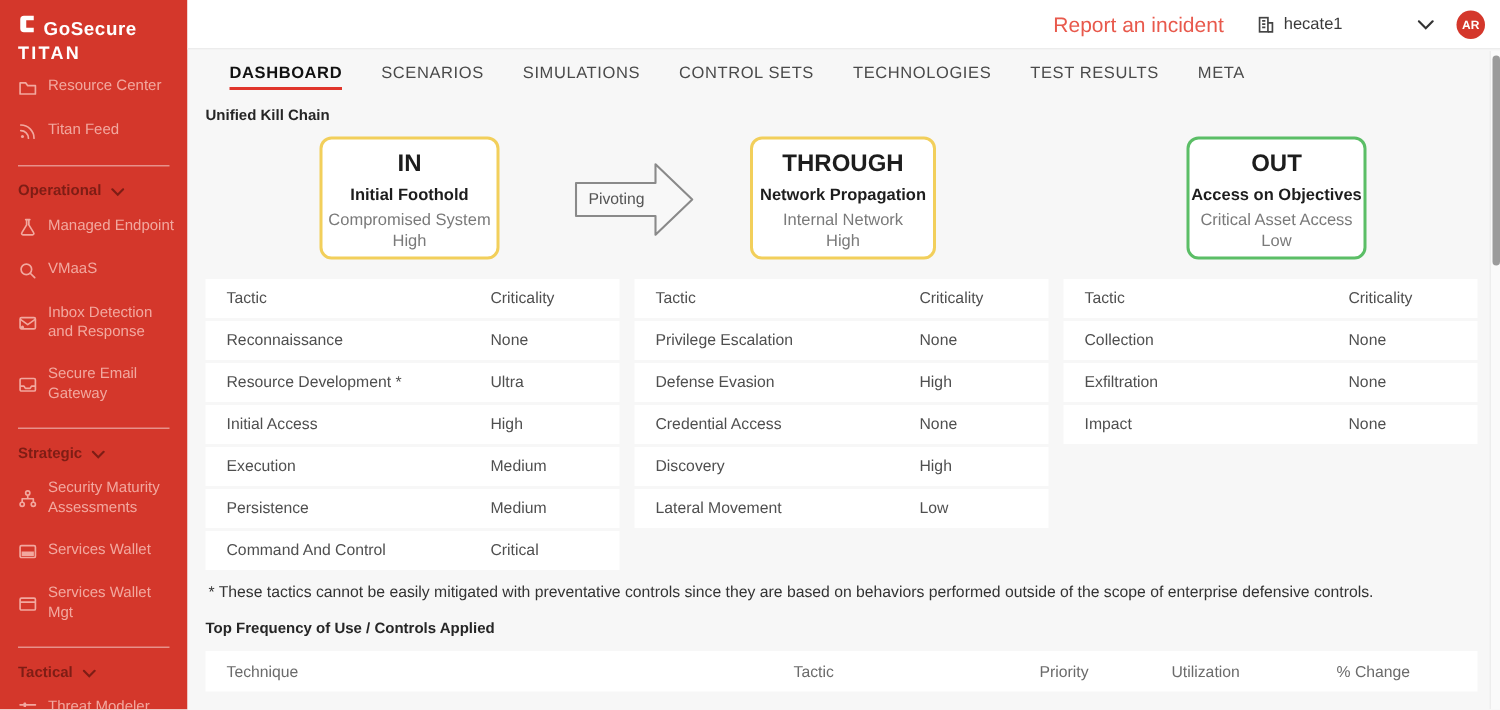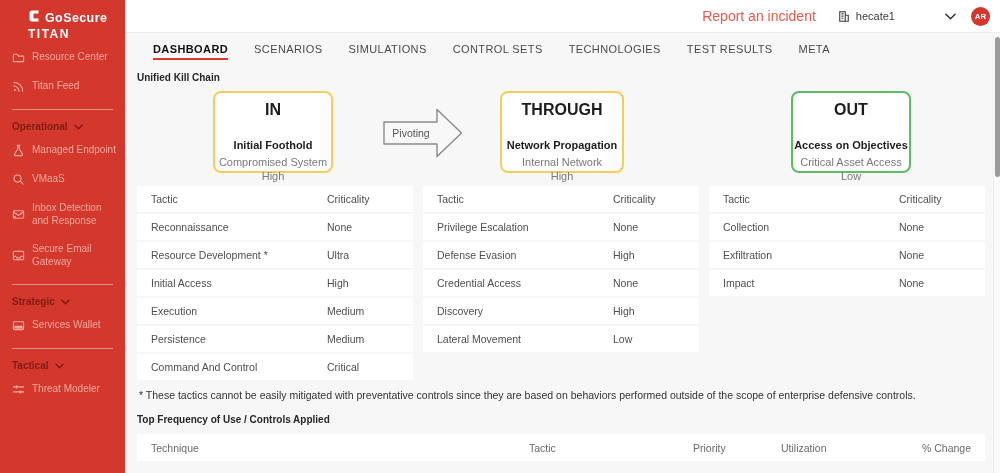--- a/index.html
+++ b/index.html
@@ -2,21 +2,21 @@
 <html><head>
 <meta charset="utf-8">
 <style>
   * { margin:0; padding:0; box-sizing:border-box; }
   html,body { width:1000px; height:473px; overflow:hidden; }
   body { font-family:"Liberation Sans", sans-serif; background:#F7F7F7; }
   .app { display:flex; width:1000px; height:473px; }
 
   
   .sidebar { width:125px; flex:0 0 125px; background:#D4372B; color:#F2A89F; overflow:hidden; }
-  .logo { padding:9px 12px 2px 12px; color:#fff;margin-left:16px; }
+  .logo { padding:9px 12px 2px 12px; color:#fff; }
   .logo-row { display:flex; align-items:center; gap:4px; }
   .logo-brand { font-weight:bold; font-size:12.5px; letter-spacing:0.4px; }
   .logo-product { text-align:left; font-weight:bold; font-size:12px; letter-spacing:1.5px; padding-right:2px; }
   .side-item { display:flex; align-items:center; gap:7px; padding:8px 6px 8px 12px; font-size:10px; line-height:1.25; cursor:pointer; }
   .side-item svg { flex:0 0 auto; }
   .side-header { display:flex; align-items:center; gap:6px; padding:9px 12px 4px 12px; font-size:10px; font-weight:bold; color:#7E1D15; }
   .side-header svg { stroke:#7E1D15; }
   .divider { border-top:1px solid rgba(255,255,255,0.45); margin:8px 12px 2px 12px; }
 
   
@@ -32,40 +32,40 @@
   .tab { font-size:11px; letter-spacing:0.4px; color:#4A4A4A; padding-bottom:3px; cursor:pointer; white-space:nowrap; }
   .tab.active { color:#111; font-weight:bold; border-bottom:2px solid #E0352B; }
 
   .content { padding:0 15px 0 12px; }
   .section-title { font-size:10px; font-weight:bold; color:#262626; margin-top:12px; }
 
   
   .killchain { position:relative; height:86px; margin-top:8px; }
   .stage { position:absolute; top:0; height:82px; background:#fff; border:2px solid #14532d; border-radius:8px; text-align:center; padding-top:8px; }
   .stage-name { font-size:16px; font-weight:bold; color:#1d1d1d; }
-  .stage-sub { font-size:11px; font-weight:bold; color:#1d1d1d; margin-top:20px; }
+  .stage-sub { font-size:11px; font-weight:bold; color:#1d1d1d; margin-top:5px; }
   .stage-line { font-size:11px; color:#7A7A7A; margin-top:4px; line-height:1.3; }
   .kc-arrow { position:absolute; top:16px; width:80px; height:52px; }
   .kc-arrow .arrow-label { position:absolute; left:0; top:50%; transform:translateY(-50%); width:56px; text-align:center; font-size:10.5px; color:#555; }
 
   
   .tables { display:flex; gap:10px; margin-top:9px; align-items:flex-start; }
   .ttable { flex:1; }
   .trow { display:flex; justify-content:space-between; align-items:center; background:#fff; padding:7px 14px; margin-bottom:2px; font-size:10.5px; color:#4F4F4F; height:26px; }
   .tcell-r { width:72px; text-align:left; }
   .footnote { font-size:10.5px; color:#333; margin:7px 0 0 2px; }
 
   
   .freq-title { margin-top:13px; }
   .freq-header { display:flex; background:#fff; margin-top:9px; padding:8px 14px; font-size:10.5px; color:#6B6B6B; height:27px; align-items:center; }
   .fc-technique { width:378px; }
   .fc-tactic { flex:1; }
   .fc-priority { width:88px; }
   .fc-util { width:110px; }
-  .fc-change { width:80px; text-align:right; }
+  .fc-change { width:80px; }
 
   
   .scrollbar { position:absolute; top:34px; right:0; bottom:0; width:7px; background:#FAFAFA; border-left:1px solid #EDEDED; }
   .scroll-thumb { position:absolute; top:3px; left:1px; width:5px; height:140px; background:#9B9B9B; border-radius:3px; cursor:pointer; }
 </style>
 </head>
 <body>
 
 <div class="app">
 
@@ -137,24 +137,40 @@
     <div class="divider"></div>
 
     <div class="side-header">
       <span>Strategic</span>
       <svg width="9" height="6" viewBox="0 0 10 6" fill="none" stroke-width="1.6" stroke-linecap="round">
           <path d="M1 1 L5 5 L9 1"></path>
         </svg>
     </div>
     <div class="side-item">
       <svg width="13" height="13" viewBox="0 0 14 14" fill="none" stroke="currentColor" stroke-width="1.2" stroke-linejoin="round">
+          <circle cx="7" cy="2.8" r="1.5"></circle>
+          <circle cx="3" cy="11" r="1.5"></circle>
+          <circle cx="11" cy="11" r="1.5"></circle>
+          <path d="M7 4.3 V7 M7 7 H3 v2.4 M7 7 h4 v2.4"></path>
+        </svg>
+      <span>Security Maturity Assessments</span>
+    </div>
+    <div class="side-item">
+      <svg width="13" height="13" viewBox="0 0 14 14" fill="none" stroke="currentColor" stroke-width="1.2" stroke-linejoin="round">
           <rect x="1.5" y="3" width="11" height="8.5" rx="1"></rect>
           <path d="M2.6 7.2 h8.8 v3.2 h-8.8 z" fill="currentColor" stroke="none"></path>
         </svg>
       <span>Services Wallet</span>
+    </div>
+    <div class="side-item">
+      <svg width="13" height="13" viewBox="0 0 14 14" fill="none" stroke="currentColor" stroke-width="1.2" stroke-linejoin="round">
+          <rect x="1.5" y="3" width="11" height="8.5" rx="1"></rect>
+          <path d="M1.5 5.8 h11"></path>
+        </svg>
+      <span>Services Wallet Mgt</span>
     </div>
 
     <div class="divider"></div>
 
     <div class="side-header">
       <span>Tactical</span>
       <svg width="9" height="6" viewBox="0 0 10 6" fill="none" stroke-width="1.6" stroke-linecap="round">
           <path d="M1 1 L5 5 L9 1"></path>
         </svg>
     </div>

